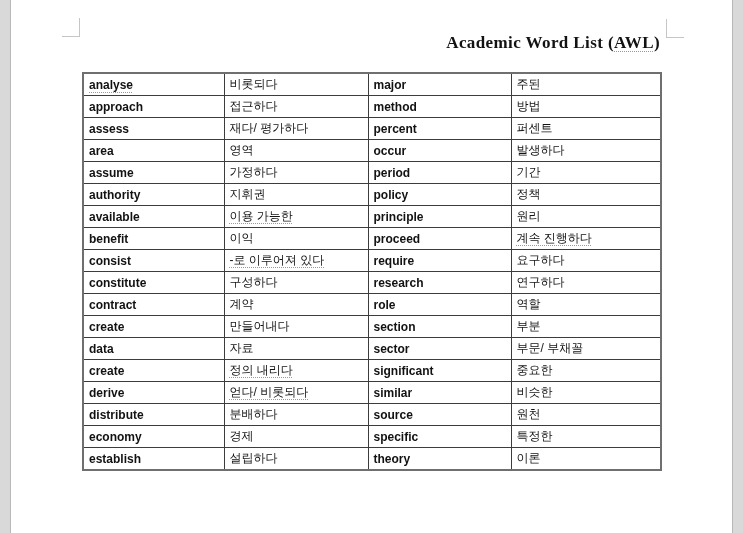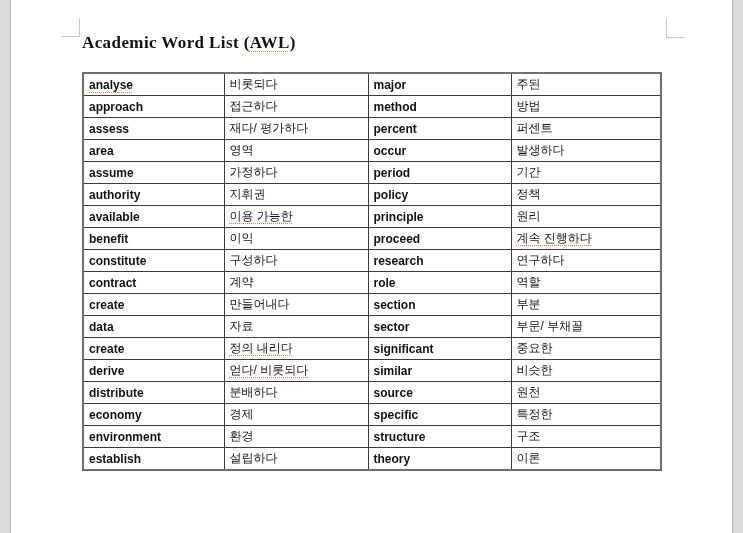--- a/index.html
+++ b/index.html
@@ -38,21 +38,21 @@
     left: 666px; top: 19px;
     border-left: 1px solid #c6c6c6;
     border-bottom: 1px solid #c6c6c6;
   }
 
   .doc-title {
     position: absolute;
     left: 82px;
     top: 33px;
     width: 578px;
-    text-align: left;
+    text-align: right;
     font-family: "Liberation Serif", "DejaVu Serif", serif;
     font-weight: bold;
     font-size: 17px;
     letter-spacing: 0.4px;
     color: #121212;
     white-space: nowrap;
   }
 
   table.word-table {
     position: absolute;
@@ -145,20 +145,26 @@
         <td class="en"><span>principle</span></td>
         <td class="ko"><span>원리</span></td>
       </tr>
       <tr>
         <td class="en"><span>benefit</span></td>
         <td class="ko"><span>이익</span></td>
         <td class="en"><span>proceed</span></td>
         <td class="ko"><span class="sp">계속 진행하다</span></td>
       </tr>
       <tr>
+        <td class="en"><span>consist</span></td>
+        <td class="ko"><span class="sp">-로 이루어져 있다</span></td>
+        <td class="en"><span>require</span></td>
+        <td class="ko"><span>요구하다</span></td>
+      </tr>
+      <tr>
         <td class="en"><span>constitute</span></td>
         <td class="ko"><span>구성하다</span></td>
         <td class="en"><span>research</span></td>
         <td class="ko"><span>연구하다</span></td>
       </tr>
       <tr>
         <td class="en"><span>contract</span></td>
         <td class="ko"><span>계약</span></td>
         <td class="en"><span>role</span></td>
         <td class="ko"><span>역할</span></td>
@@ -193,25 +199,19 @@
         <td class="en"><span>source</span></td>
         <td class="ko"><span>원천</span></td>
       </tr>
       <tr>
         <td class="en"><span>economy</span></td>
         <td class="ko"><span>경제</span></td>
         <td class="en"><span>specific</span></td>
         <td class="ko"><span>특정한</span></td>
       </tr>
       <tr>
-        <td class="en"><span>environment</span></td>
-        <td class="ko"><span>환경</span></td>
-        <td class="en"><span>structure</span></td>
-        <td class="ko"><span>구조</span></td>
-      </tr>
-      <tr>
         <td class="en"><span>establish</span></td>
         <td class="ko"><span>설립하다</span></td>
         <td class="en"><span>theory</span></td>
         <td class="ko"><span>이론</span></td>
       </tr>
     </tbody>
 </table>
 
 </body></html>

